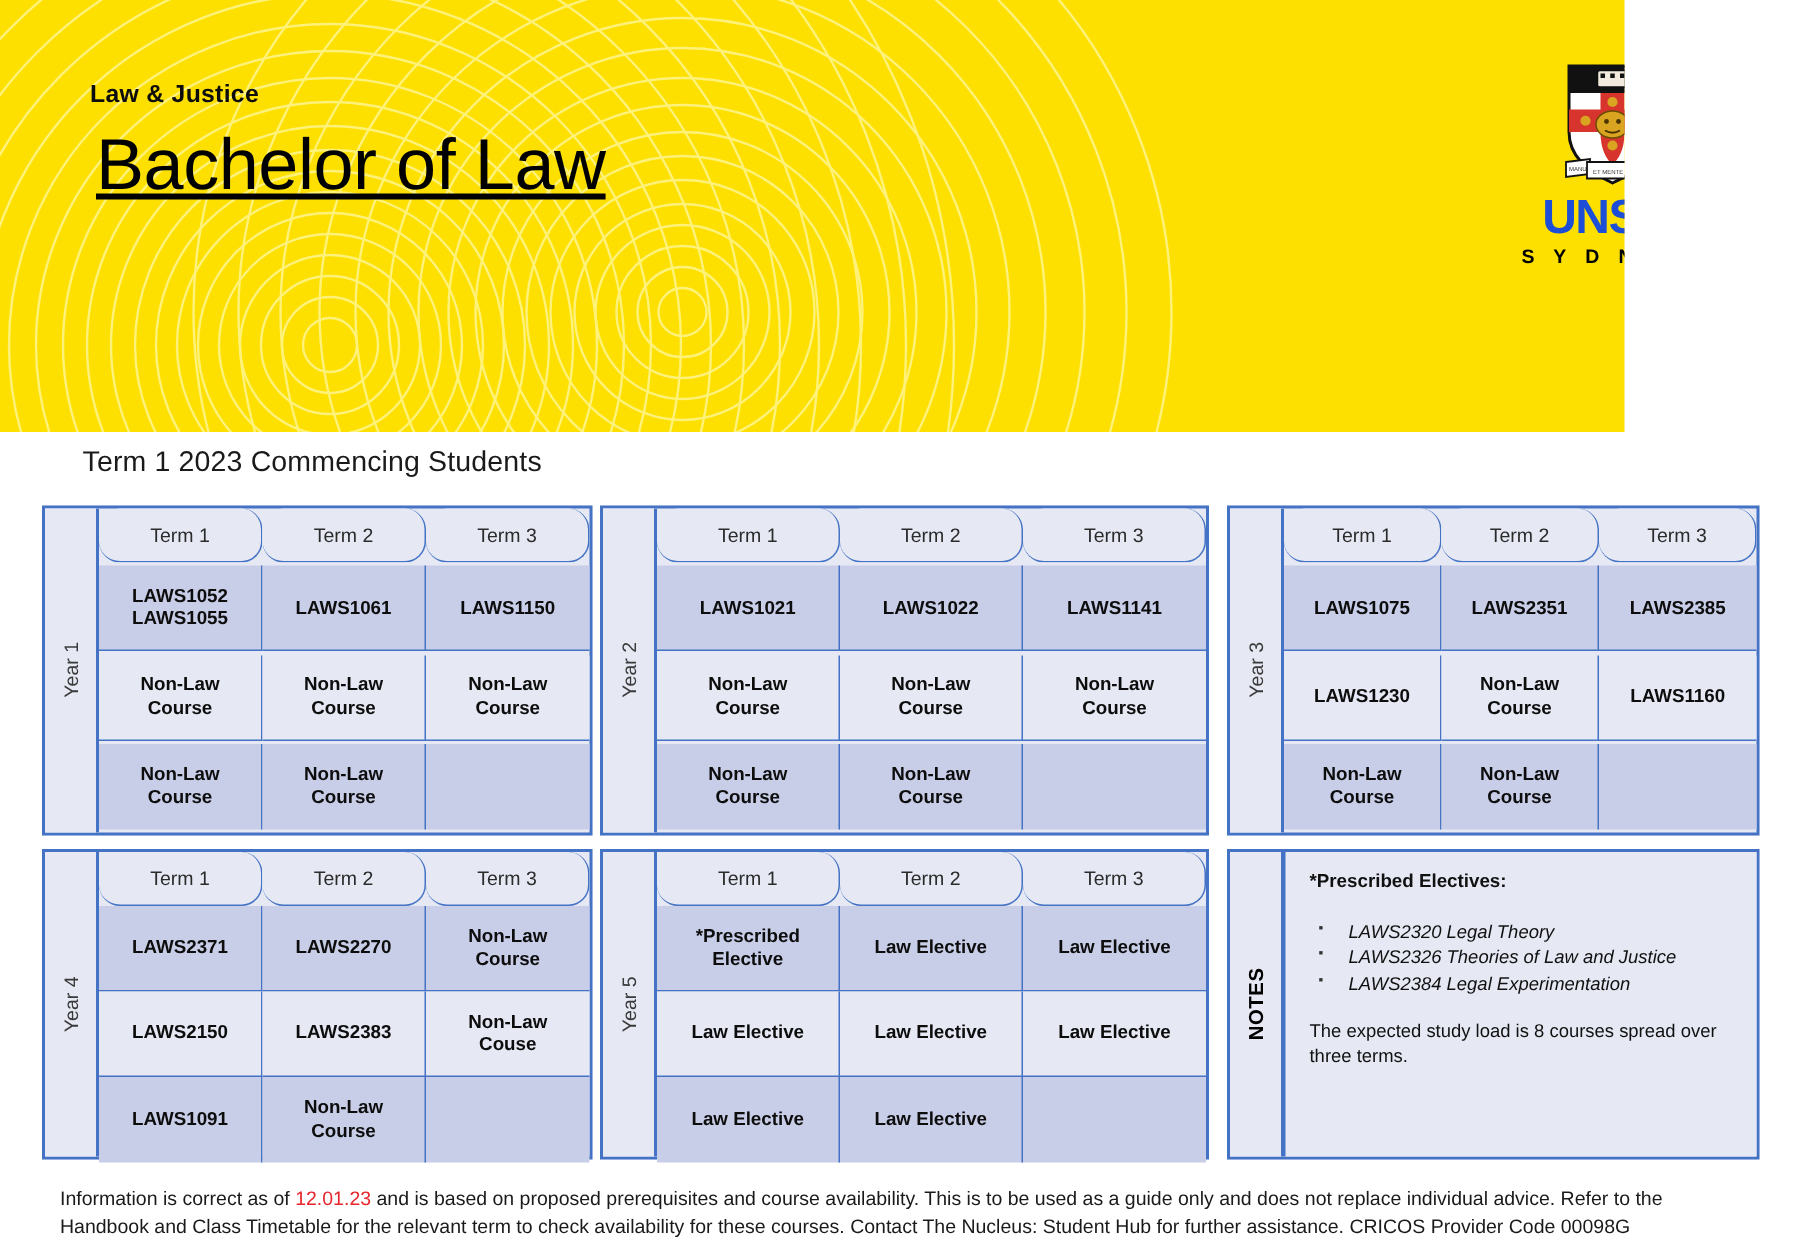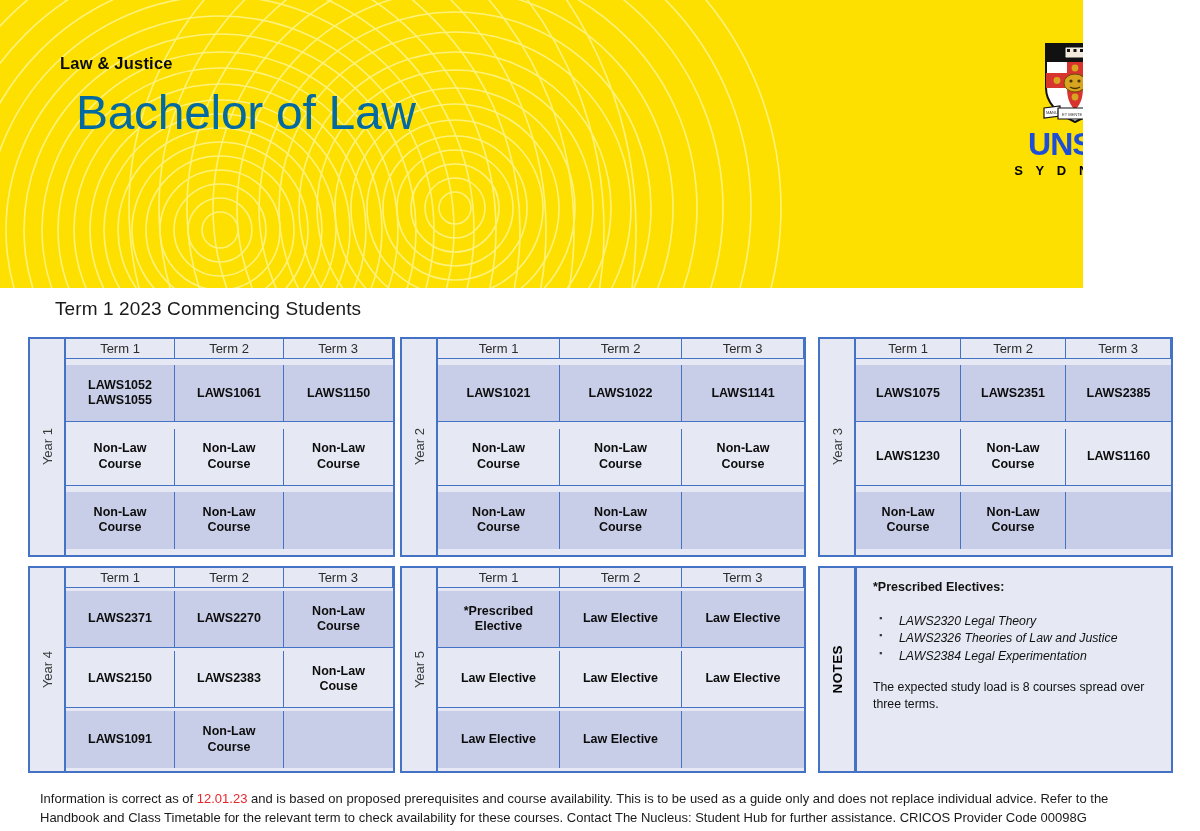--- a/index.html
+++ b/index.html
@@ -44,24 +44,25 @@
     font-size: 16.5px;
     font-weight: bold;
     letter-spacing: 0.2px;
     color: #0d0d0d;
     margin: 0 0 14px 0;
     line-height: 1.1;
   }
   .degree-title {
     font-size: 48px;
     font-weight: normal;
-    color: #0369a1;
-    margin: 16px;
+    color: #000000;
+    margin: 4px;
     line-height: 1.05;
     letter-spacing: -0.3px;
+    text-decoration: underline;
   }
   .logo-block {
     position: absolute;
     left: 1000px;
     top: 40px;
     width: 150px;
     z-index: 3;
     text-align: center;
   }
   .crest-wrap { height: 86px; }
@@ -135,25 +136,26 @@
     justify-content: center;
     text-align: center;
     font-size: 12.5px;
     line-height: 1.22;
     border-right: 1.5px solid #4472C4;
     border-bottom: 1.5px solid #4472C4;
     padding: 2px 3px;
   }
   .hcell:last-child, .cell.lastcol { border-right: none; }
   .hcell {
-    height: 20px;
+    height: 36px;
     background: #E6E9F4;
     font-weight: normal;
     color: #2b2b2b;
     font-size: 13px;
+    border-radius: 14px;
   }
   .cell { height: 57px; font-weight: bold; color: #0d0d0d; }
   .cell.rowA { background: #C9CEE8; }
   .cell.rowB { background: #E6E9F4; }
   .cell.empty { }
   .grid .rowlast { border-bottom: none; }
 
   
   #panel-y1 { left: 28px;  top: 337px; width: 367px; height: 220px; }
   #panel-y2 { left: 400px; top: 337px; width: 406px; height: 220px; }

